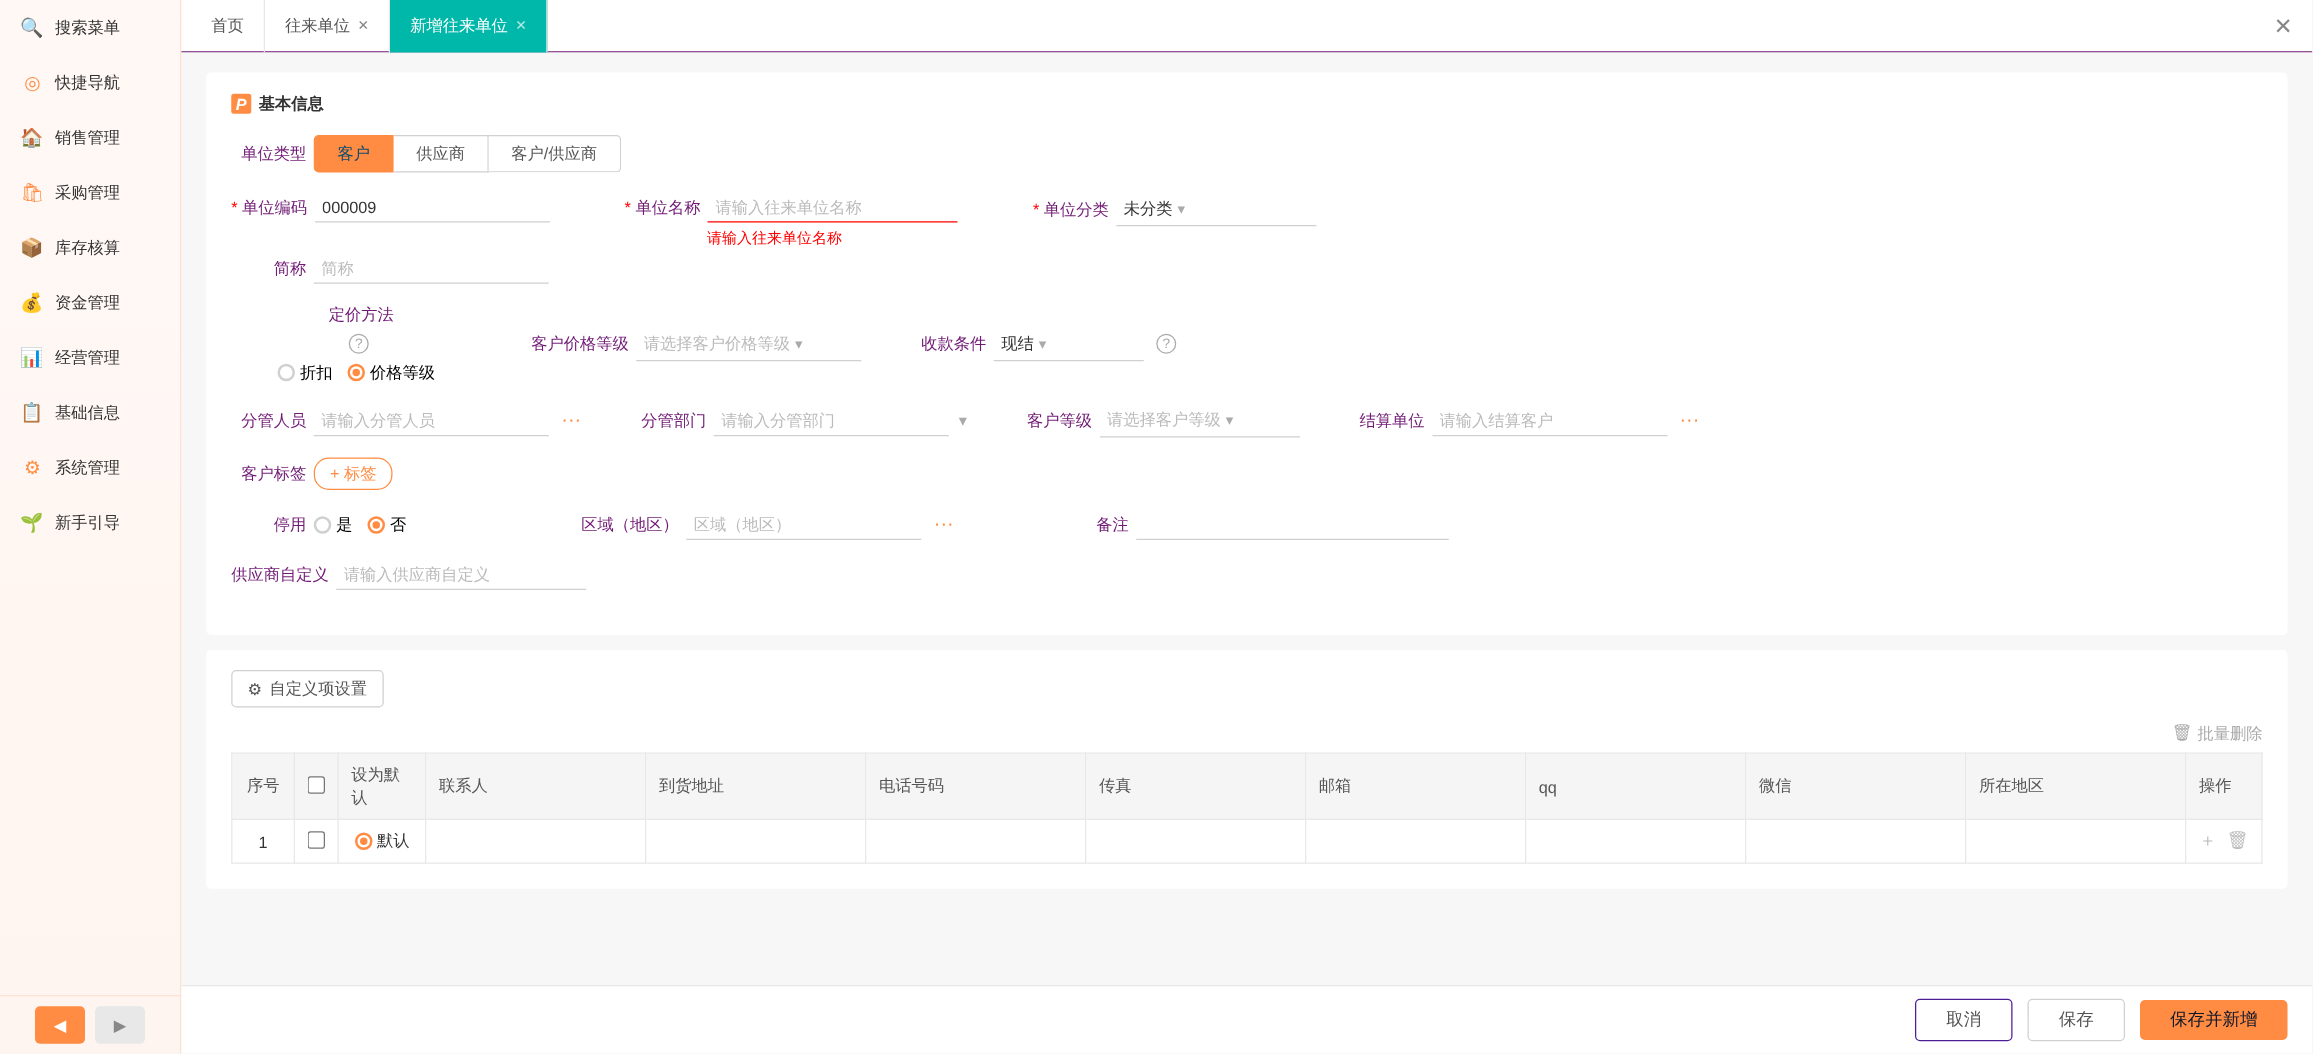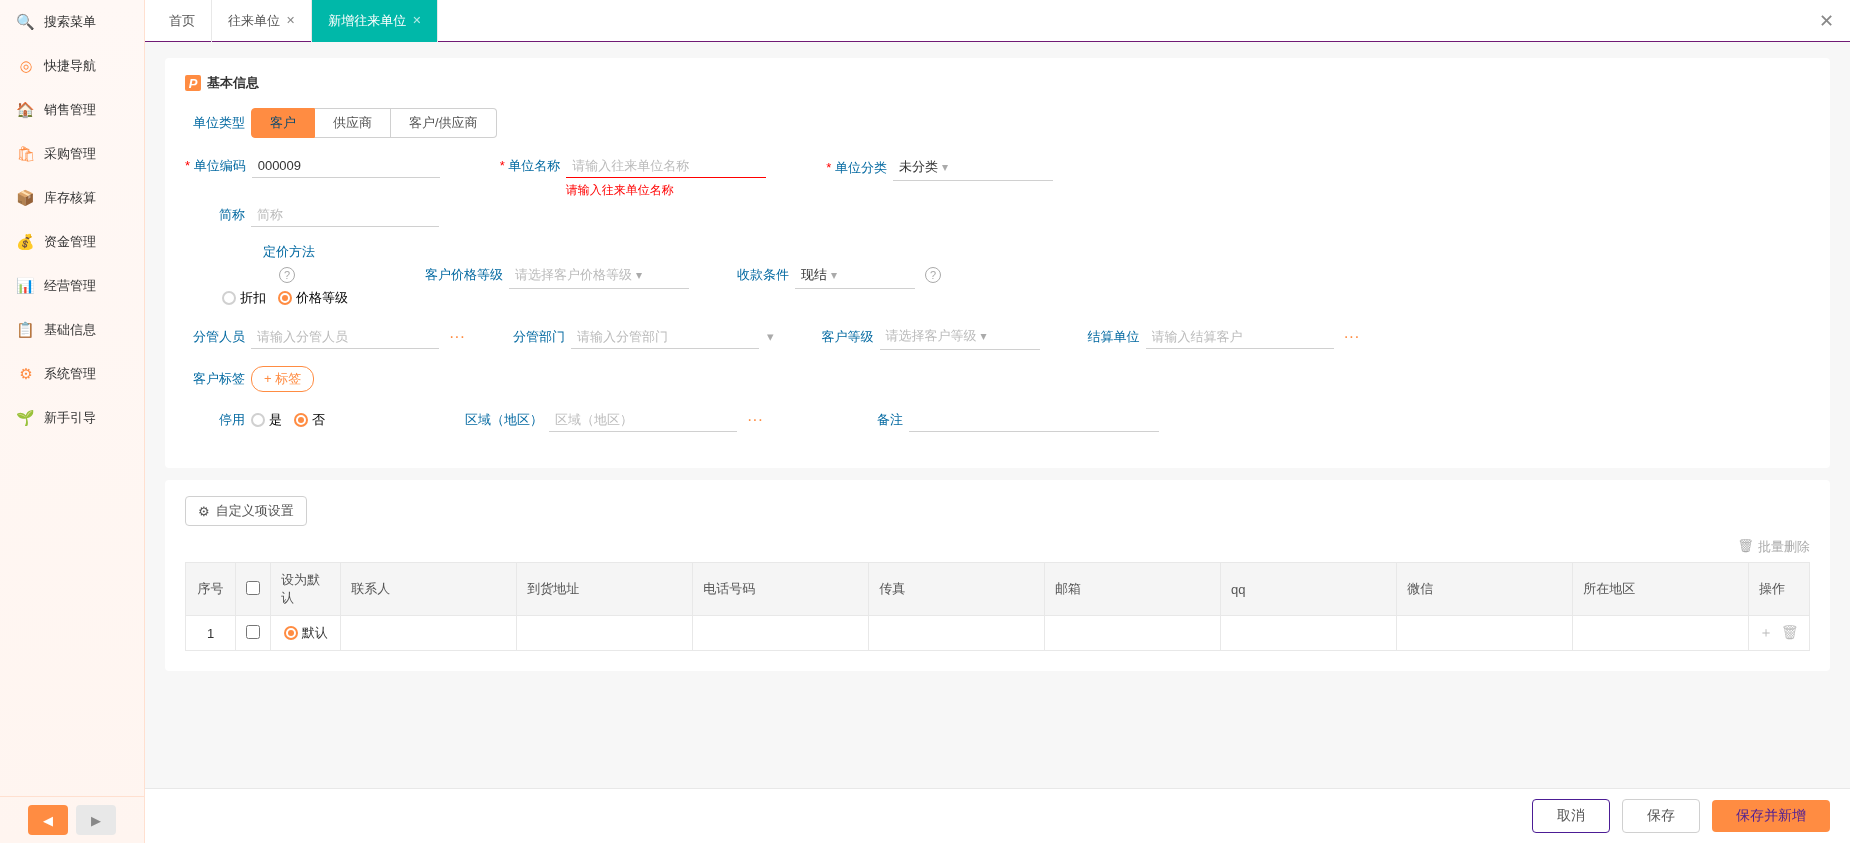--- a/index.html
+++ b/index.html
@@ -134,21 +134,21 @@
       flex-wrap: wrap;
     }
     .form-group {
       display: flex;
       align-items: center;
       gap: 6px;
       min-width: 200px;
       margin-right: 40px;
     }
     .form-label {
-      color: #0369a1;
+      color: #701a75;
       white-space: nowrap;
       font-size: 13px;
       min-width: 60px;
       text-align: right;
     }
     .form-label.required::before {
       content: "* ";
       color: red;
     }
     .form-input {
@@ -350,21 +350,21 @@
       border: 1px solid #4c1d95;
       color: #555;
     }
     .btn-save {
       background: #fff;
       border: 1px solid #d0d0d0;
       color: #555;
     }
     .btn-save-new {
       background: #ff8c42;
-      color: #4c1d95;
+      color: #0f172a;
       border: none;
     }
 
     
     .content::-webkit-scrollbar { width: 6px; }
     .content::-webkit-scrollbar-track { background: #f0f0f0; }
     .content::-webkit-scrollbar-thumb { background: #d0d0d0; border-radius: 3px; }
   </style>
 </head>
 <body>
@@ -560,20 +560,24 @@
           <span class="form-label">区域（地区）</span>
           <input type="text" class="form-input" style="min-width: 140px;" placeholder="区域（地区）">
           <span class="more-btn">···</span>
         </div>
         <div class="form-group">
           <span class="form-label">备注</span>
           <input type="text" class="form-input" style="min-width: 250px;">
         </div>
       </div>
 
+      <div class="form-row" style="align-items:center;">
+        <span class="form-label" style="margin-right:6px;">供应商自定义</span>
+        <input type="text" class="form-input" style="min-width: 200px;" placeholder="请输入供应商自定义">
+      </div>
 
     </div>
 
     <div class="section-card">
       <button class="custom-settings-btn">
         <span>⚙</span>
         <span>自定义项设置</span>
       </button>
 
       <div class="batch-delete">

